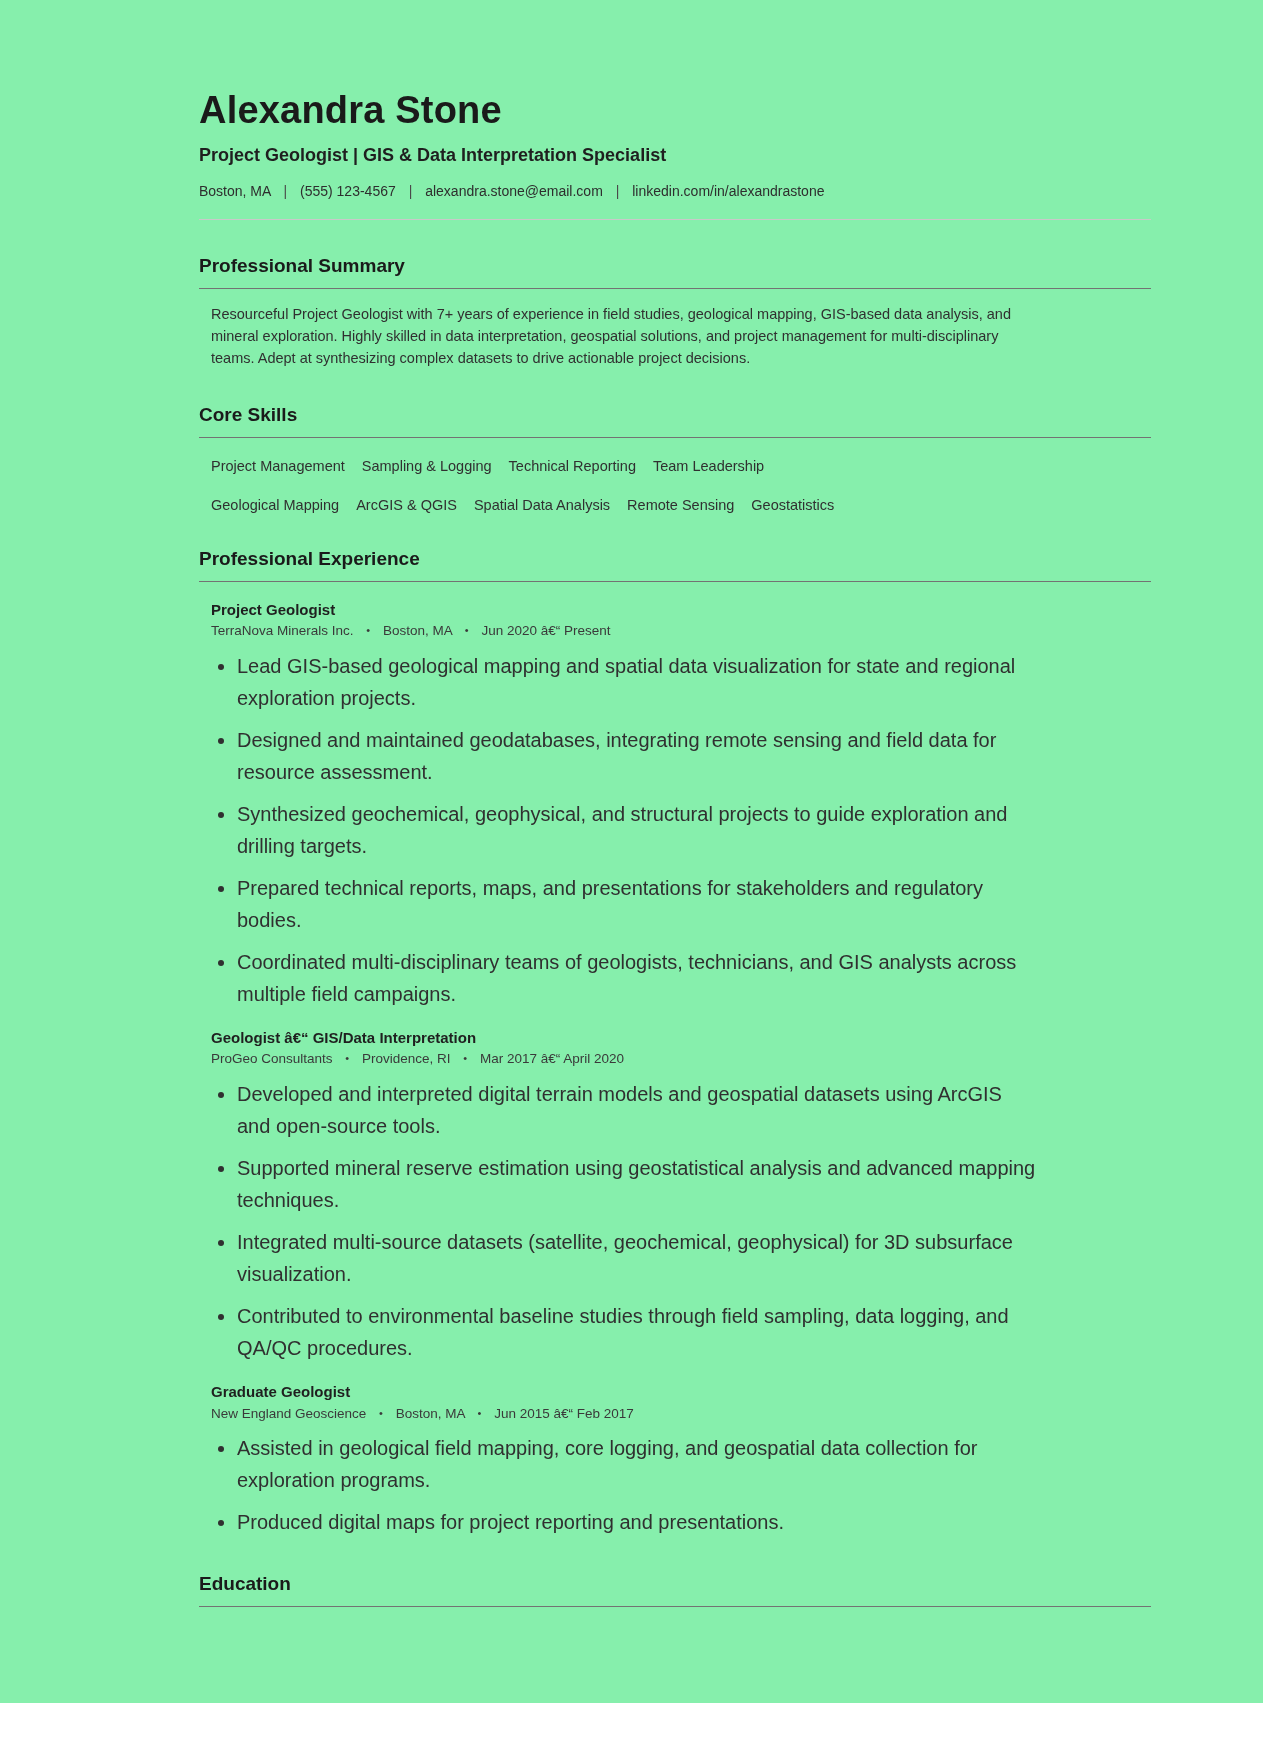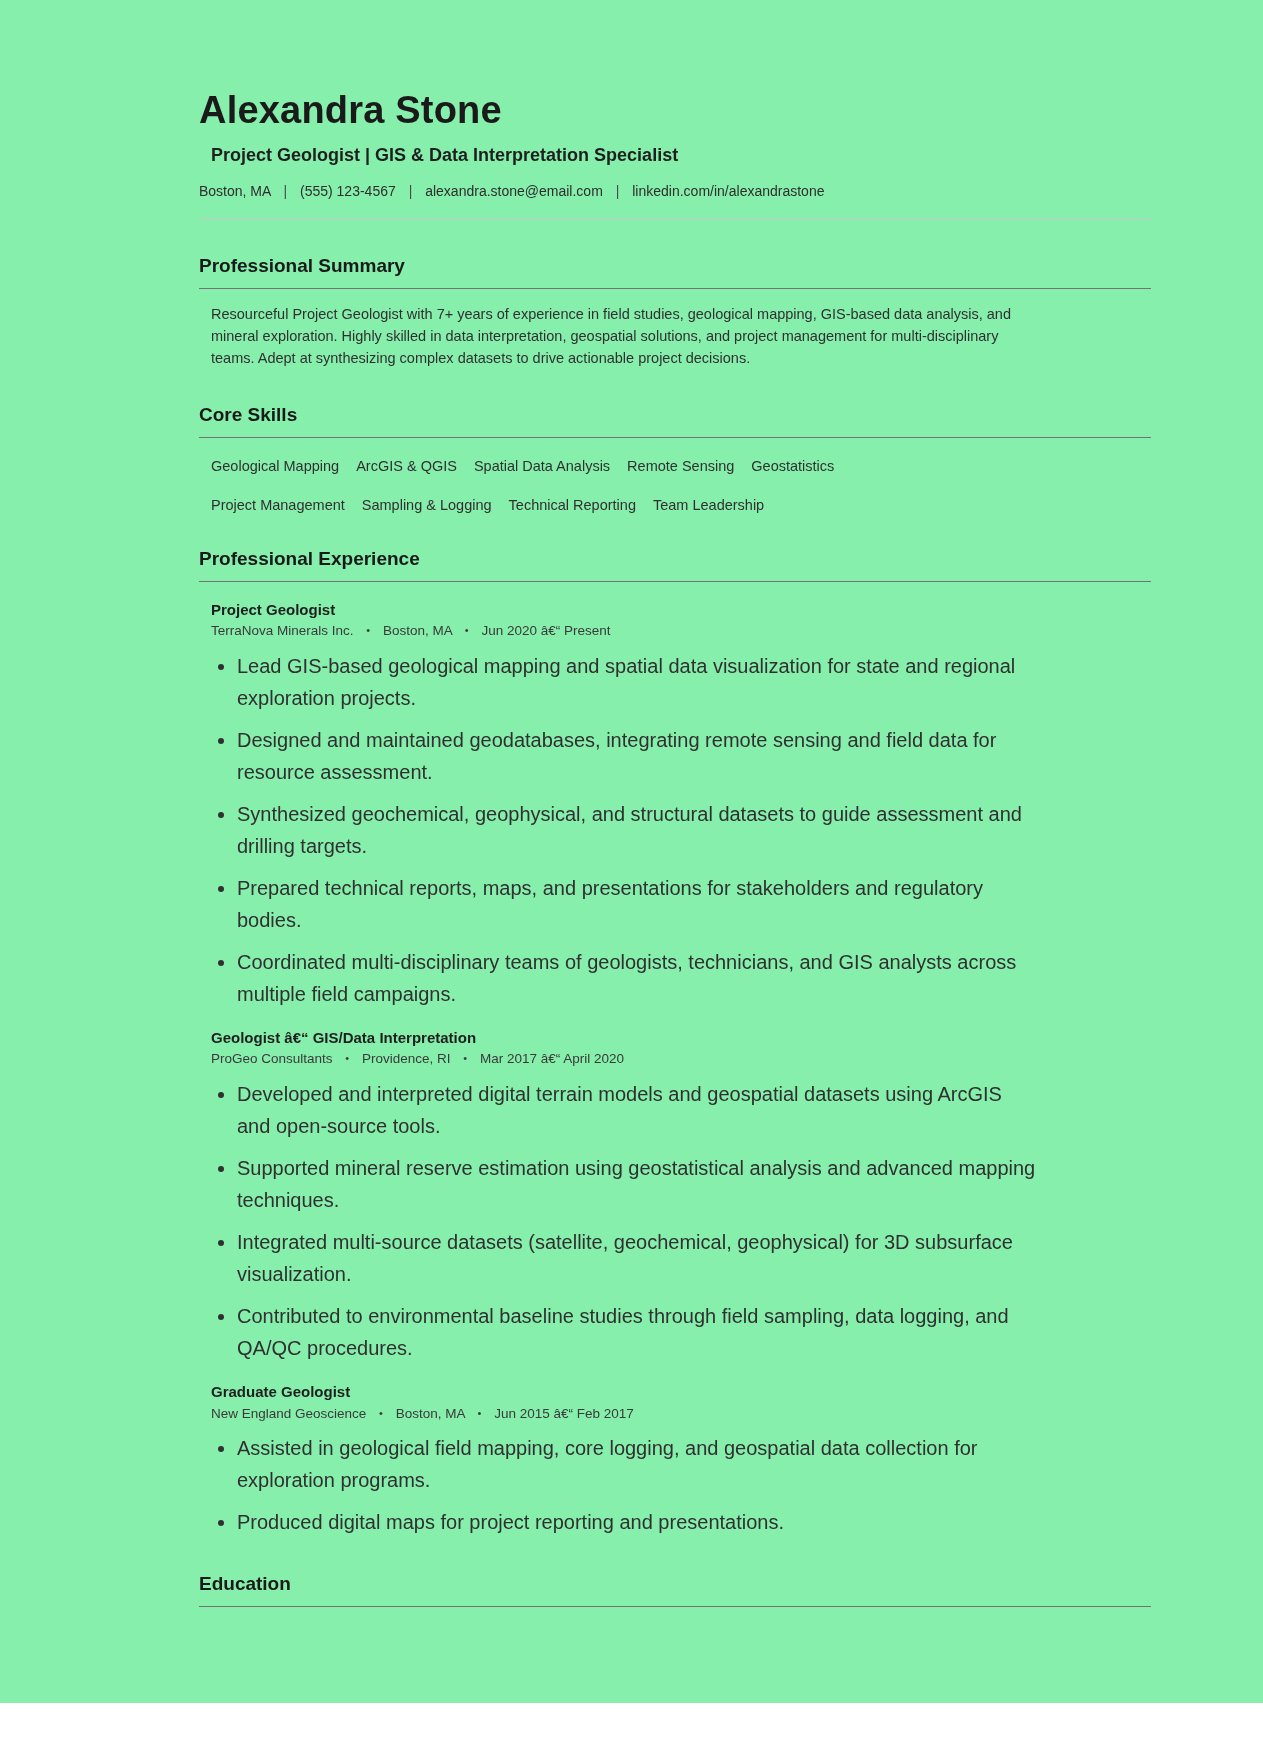--- a/index.html
+++ b/index.html
@@ -21,21 +21,21 @@
   
   .name {
     margin: 0 0 10px 0;
     font-size: 38px;
     font-weight: 700;
     color: #1a1a1a;
     letter-spacing: 0.2px;
     line-height: 1.2;
   }
   .subtitle {
-    margin: 0 0 16px 12px;
+    margin: 0 0 16px 0;
     font-size: 18px;
     font-weight: 700;
     color: #1f1f1f;
     line-height: 1.25;
   }
   .contact {
     font-size: 14px;
     color: #2e2e2e;
     line-height: 1.3;
   }
@@ -140,50 +140,50 @@
   </header>
 
   <section class="section">
     <h3 class="section-heading">Professional Summary</h3>
     <p class="summary-text">Resourceful Project Geologist with 7+ years of experience in field studies, geological mapping, GIS-based data analysis, and mineral exploration. Highly skilled in data interpretation, geospatial solutions, and project management for multi-disciplinary teams. Adept at synthesizing complex datasets to drive actionable project decisions.</p>
   </section>
 
   <section class="section">
     <h3 class="section-heading">Core Skills</h3>
     <div class="skills-row">
+      <span>Project Management</span>
+      <span>Sampling &amp; Logging</span>
+      <span>Technical Reporting</span>
+      <span>Team Leadership</span>
+    </div>
+    <div class="skills-row">
       <span>Geological Mapping</span>
       <span>ArcGIS &amp; QGIS</span>
       <span>Spatial Data Analysis</span>
       <span>Remote Sensing</span>
       <span>Geostatistics</span>
     </div>
-    <div class="skills-row">
-      <span>Project Management</span>
-      <span>Sampling &amp; Logging</span>
-      <span>Technical Reporting</span>
-      <span>Team Leadership</span>
-    </div>
   </section>
 
   <section class="section">
     <h3 class="section-heading">Professional Experience</h3>
 
     <div class="job">
       <h4 class="job-title">Project Geologist</h4>
       <div class="job-meta">
         <span>TerraNova Minerals Inc.</span>
         <span class="dot">•</span>
         <span>Boston, MA</span>
         <span class="dot">•</span>
         <span>Jun 2020 â€“ Present</span>
       </div>
       <ul class="job-bullets">
         <li>Lead GIS-based geological mapping and spatial data visualization for state and regional exploration projects.</li>
         <li>Designed and maintained geodatabases, integrating remote sensing and field data for resource assessment.</li>
-        <li>Synthesized geochemical, geophysical, and structural datasets to guide assessment and drilling targets.</li>
+        <li>Synthesized geochemical, geophysical, and structural projects to guide exploration and drilling targets.</li>
         <li>Prepared technical reports, maps, and presentations for stakeholders and regulatory bodies.</li>
         <li>Coordinated multi-disciplinary teams of geologists, technicians, and GIS analysts across multiple field campaigns.</li>
       </ul>
     </div>
 
     <div class="job">
       <h4 class="job-title">Geologist â€“ GIS/Data Interpretation</h4>
       <div class="job-meta">
         <span>ProGeo Consultants</span>
         <span class="dot">•</span>

